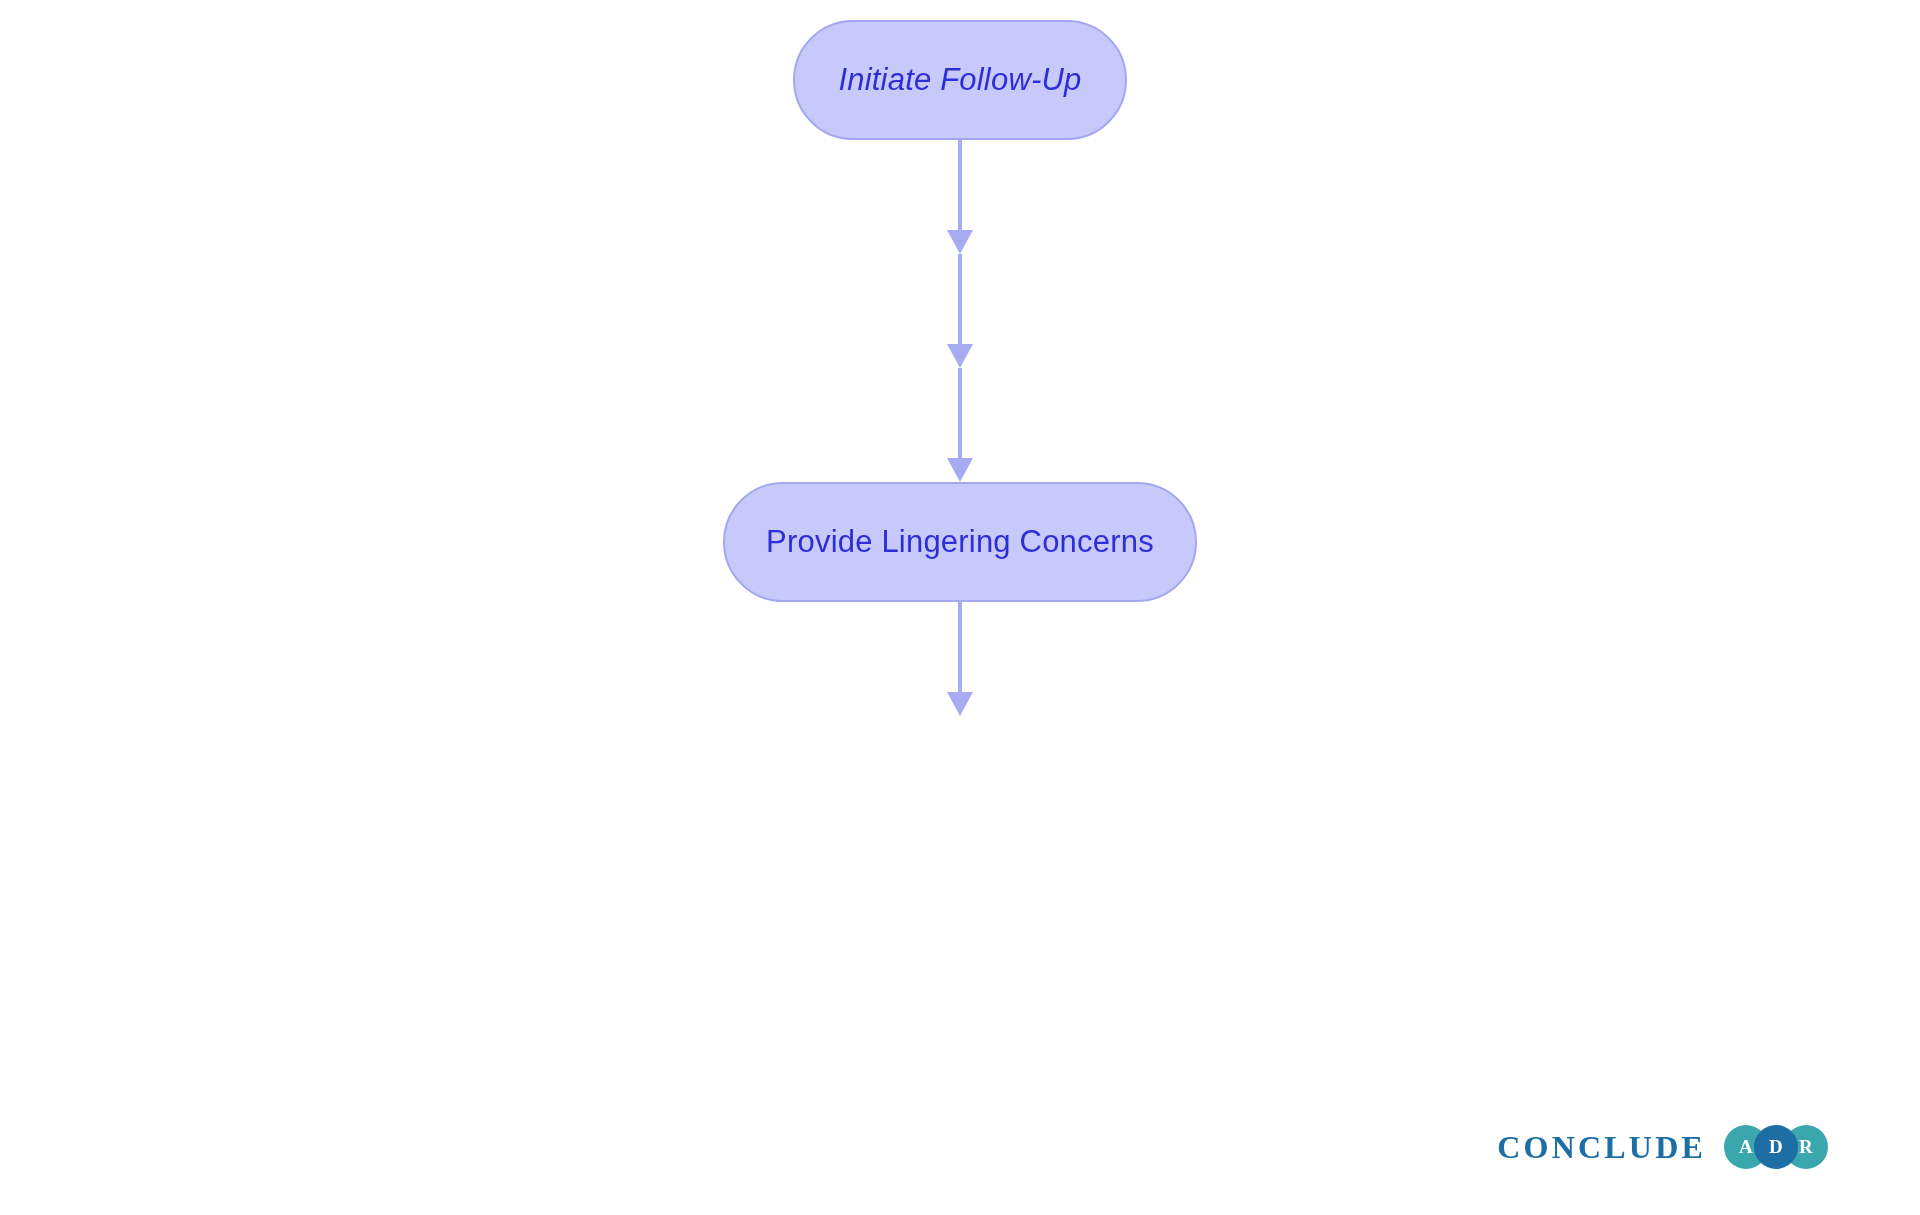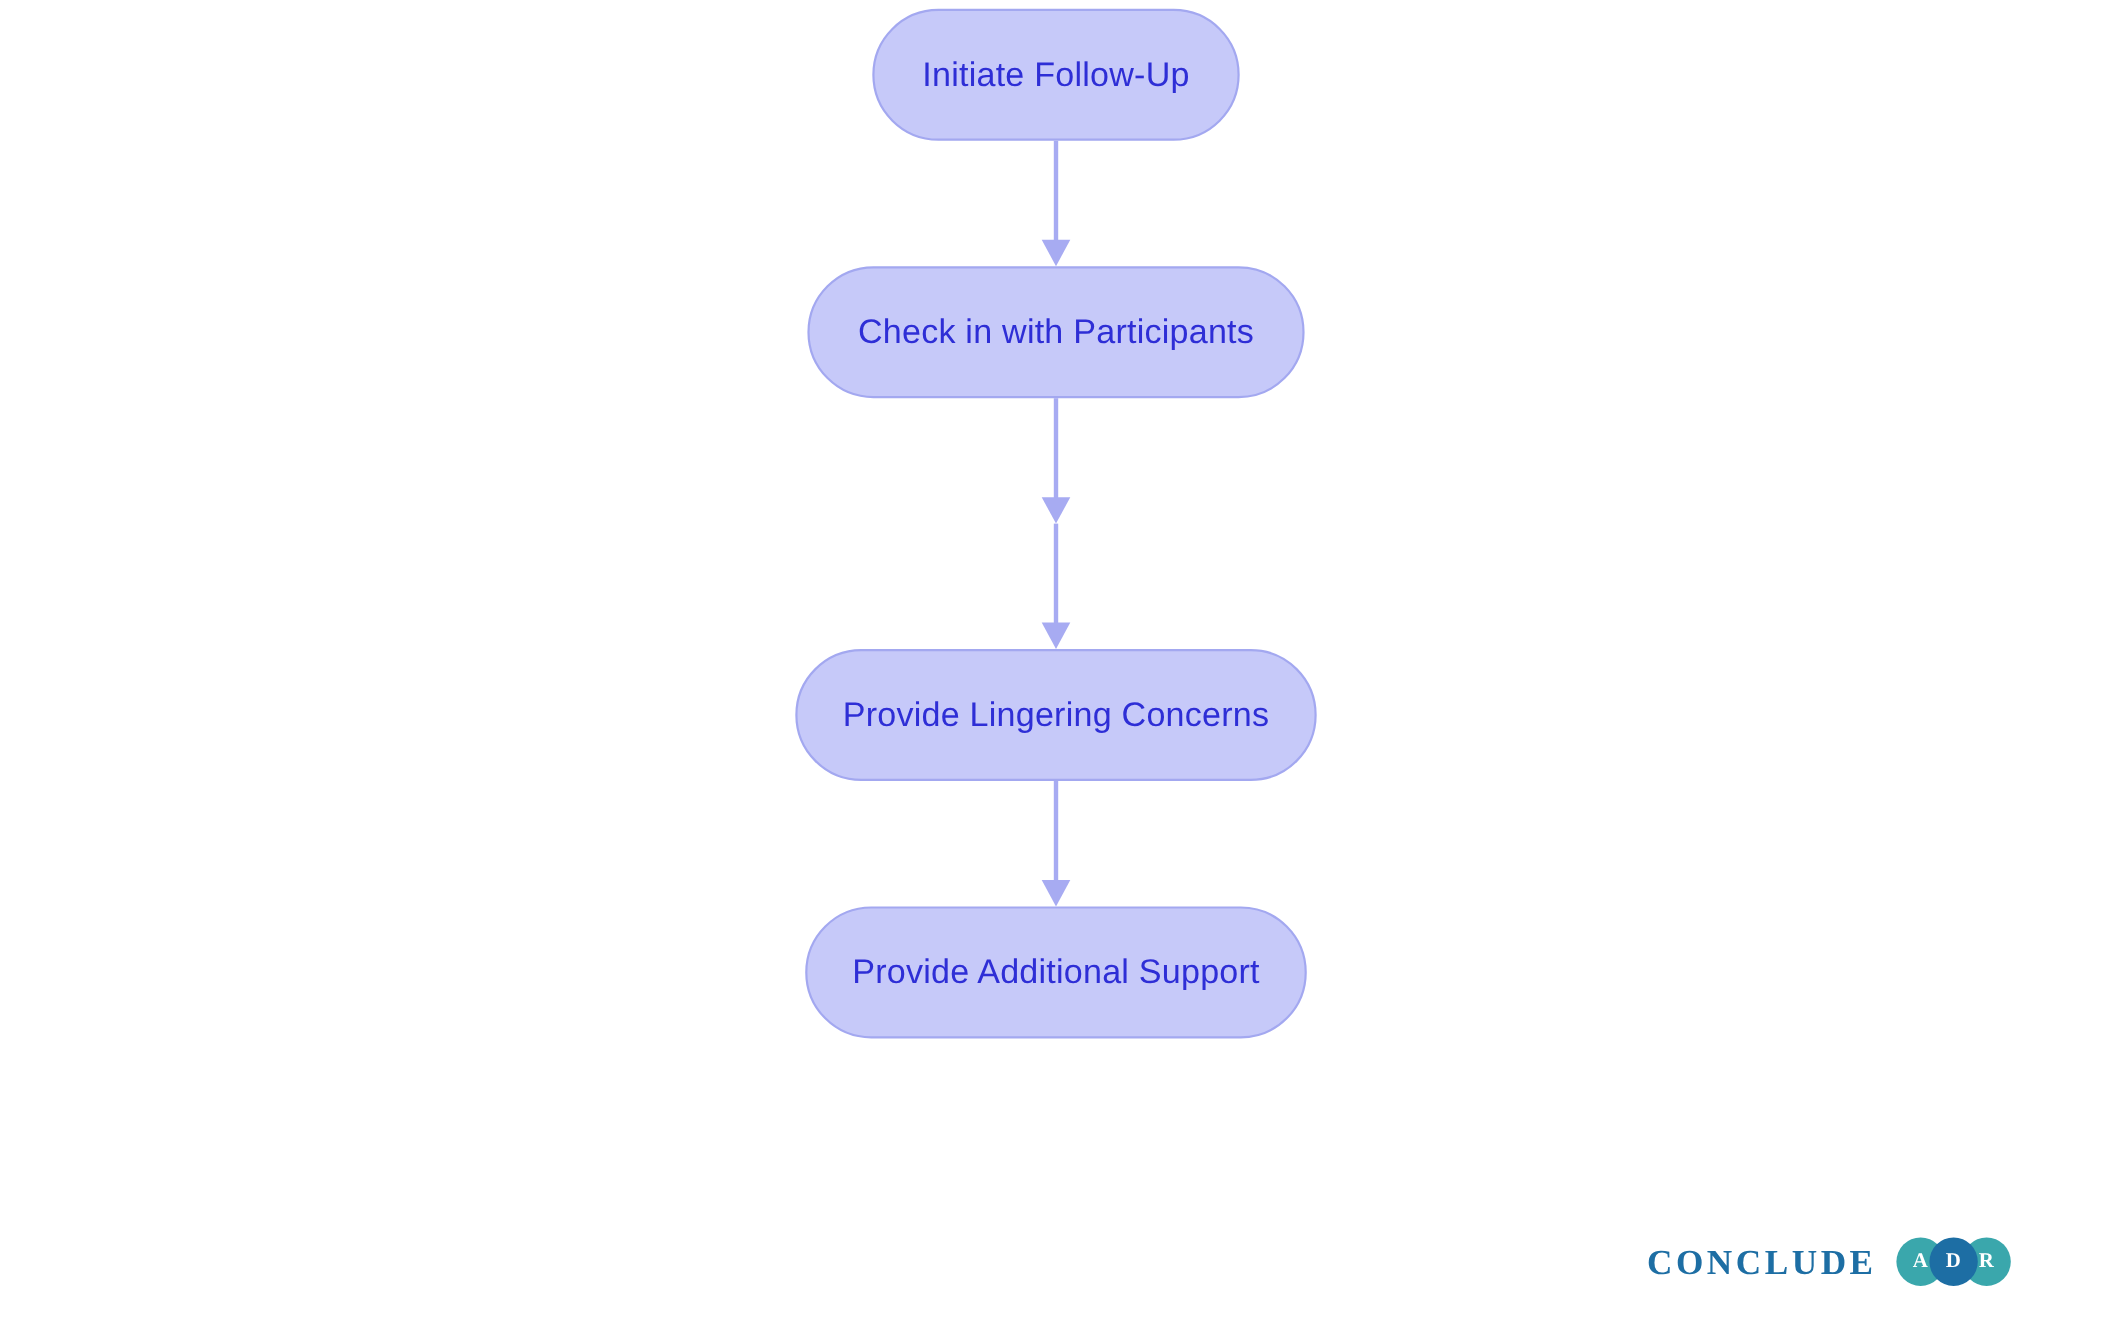--- a/index.html
+++ b/index.html
@@ -45,21 +45,21 @@
     align-items: center;
     justify-content: center;
     color: #2e2ed6;
     font-size: 31px;
     font-weight: 400;
     letter-spacing: 0.2px;
     white-space: nowrap;
     user-select: none;
   }
 
-  .node-0 { width: 334px; margin-top: 8px; }
+  .node-0 { width: 334px; margin-top: 20px; font-style: italic; }
   .node-1 { width: 452px; }
   .node-2 { width: 340px; }
   .node-3 { width: 474px; }
   .node-4 { width: 456px; }
 
   
   .connector {
     width: 30px;
     height: 114px;
     position: relative;
@@ -137,23 +137,20 @@
 
     <div class="node node-0">
       <span>Initiate Follow-Up</span>
     </div>
 
     <div class="connector">
       <span class="shaft"></span>
       <span class="head"></span>
     </div>
 
-    <div class="node node-1">
-      <span>Check in with Participants</span>
-    </div>
 
     <div class="connector">
       <span class="shaft"></span>
       <span class="head"></span>
     </div>
 
 
     <div class="connector">
       <span class="shaft"></span>
       <span class="head"></span>
@@ -161,23 +158,20 @@
 
     <div class="node node-3">
       <span>Provide Lingering Concerns</span>
     </div>
 
     <div class="connector">
       <span class="shaft"></span>
       <span class="head"></span>
     </div>
 
-    <div class="node node-4">
-      <span>Provide Additional Support</span>
-    </div>
 
   </div>
 
   <div class="brand">
     <span class="brand-word">CONCLUDE</span>
     <span class="brand-circles">
       <span class="brand-circle c0">A</span>
       <span class="brand-circle c1">D</span>
       <span class="brand-circle c2">R</span>
     </span>

